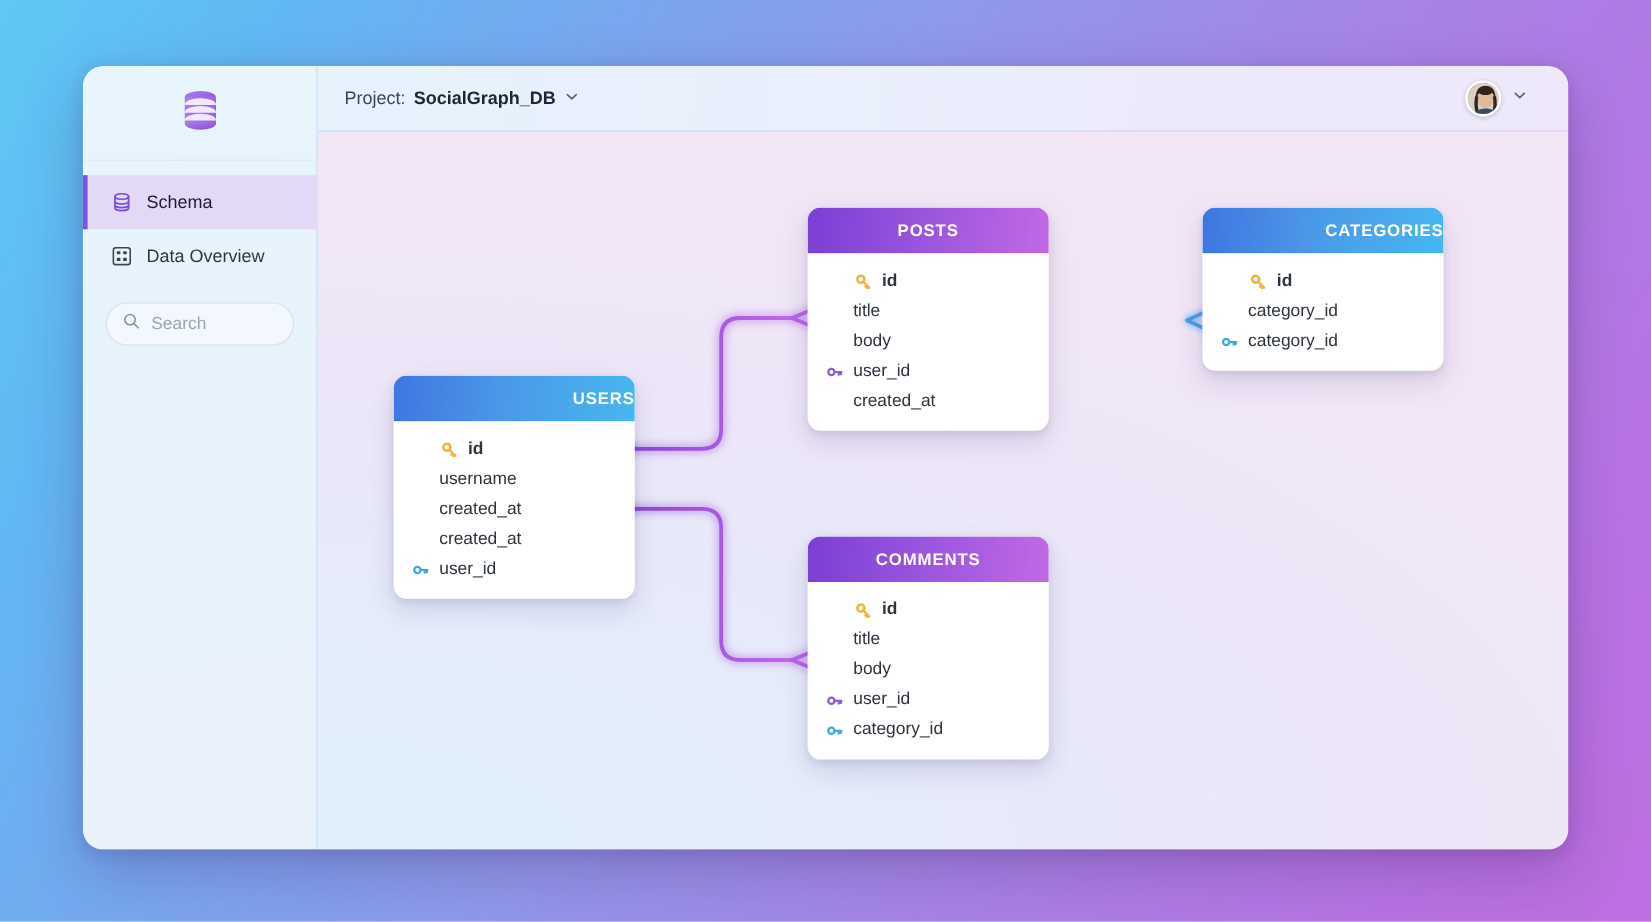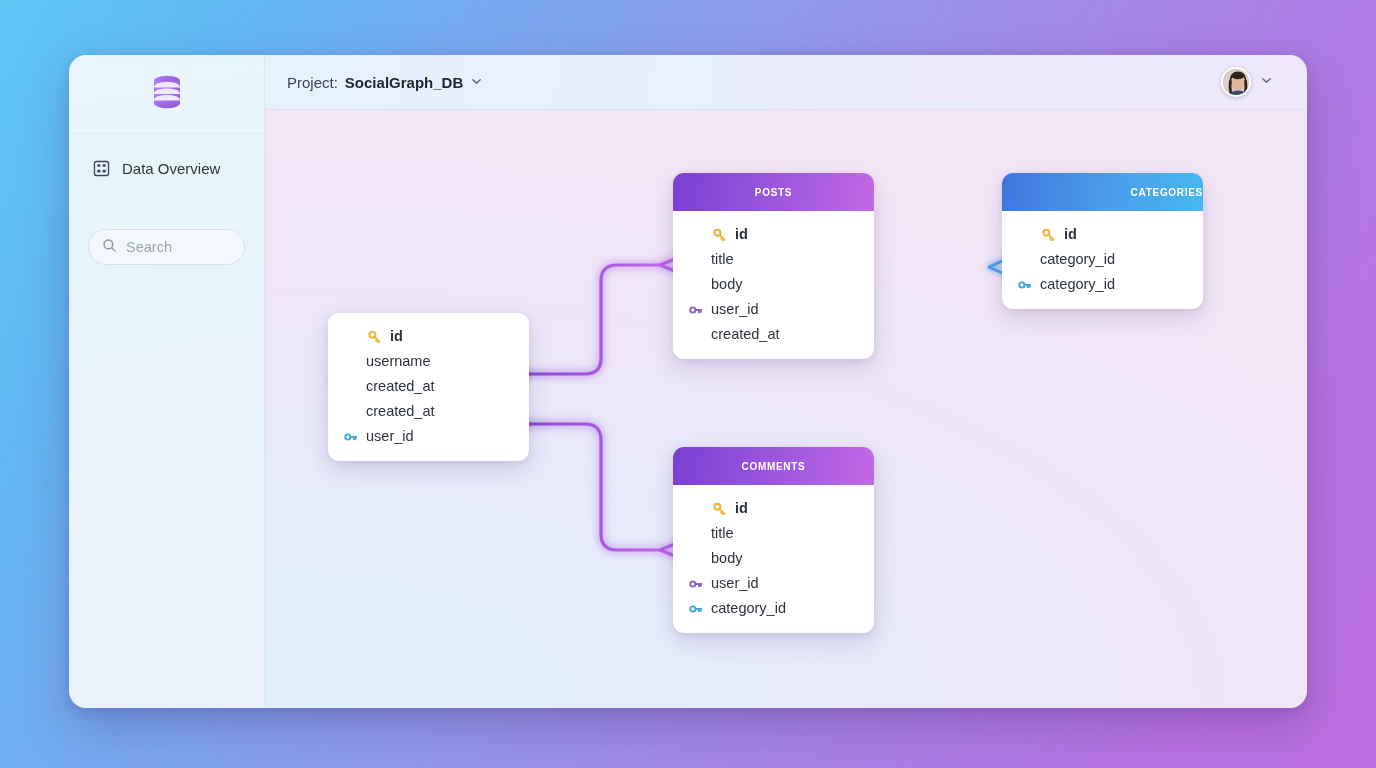--- a/index.html
+++ b/index.html
@@ -88,21 +88,20 @@
   .search-wrap { padding: 16px 19px 0 19px; }
   .search-box {
     height: 36px;
     border: 1px solid #d6dfe9;
     border-radius: 19px;
     background: #f2f8fd;
     display: flex;
     align-items: center;
     gap: 9px;
     padding: 0 13px;
-    margin-top: 22px;
   }
   .search-input {
     border: none;
     outline: none;
     background: transparent;
     font-family: "Liberation Sans", sans-serif;
     font-size: 14.5px;
     color: #3a4450;
     width: 100%;
   }
@@ -166,21 +165,21 @@
     border-radius: 11px;
     box-shadow: 0 9px 22px rgba(72, 56, 120, 0.16), 0 2px 6px rgba(72,56,120,0.10);
     overflow: hidden;
   }
   .tbl-head {
     height: 38px;
     display: flex;
     align-items: center;
     justify-content: center;
     color: #fff;
-    font-size: 10px;
+    font-size: 14px;
     font-weight: bold;
     letter-spacing: 0.7px;
   }
   .head-blue   { background: linear-gradient(95deg, #3f76e0 0%, #4b9ae9 48%, #46b7ef 100%); justify-content: flex-end; }
   .head-purple { background: linear-gradient(95deg, #7b3fd4 0%, #9a55de 48%, #c169e4 100%); }
 
   .tbl-body { padding: 11px 0 12px 0; }
   .col {
     height: 25px;
     display: flex;
@@ -219,20 +218,31 @@
           <ellipse cx="18" cy="21.5" rx="13" ry="5.2" fill="#ffffff" opacity="0.85"></ellipse>
           <path d="M5 22 v5.5 a13 5.2 0 0 0 26 0 v-5.5" fill="url(#lgLogo)"></path>
           <ellipse cx="18" cy="28" rx="13" ry="5.2" fill="#ffffff" opacity="0.85"></ellipse>
           <path d="M5 28.5 v2.5 a13 5.2 0 0 0 26 0 v-2.5" fill="url(#lgLogo)"></path>
         </svg>
       </span>
     </div>
 
     <nav class="nav-list">
 
+      <div class="nav-item active">
+        <span class="nav-icon">
+          <svg width="19" height="19" viewBox="0 0 20 20" fill="none" stroke="#7b4fd0" stroke-width="1.5">
+            <ellipse cx="10" cy="5" rx="6" ry="2.4"></ellipse>
+            <path d="M4 5v10a6 2.4 0 0 0 12 0V5"></path>
+            <path d="M4 9.2a6 2.4 0 0 0 12 0"></path>
+            <path d="M4 12.4a6 2.4 0 0 0 12 0"></path>
+          </svg>
+        </span>
+        <span class="nav-label">Schema</span>
+      </div>
 
 
       <div class="nav-item">
         <span class="nav-icon">
           <svg width="19" height="19" viewBox="0 0 20 20" fill="none" stroke="#3c4653" stroke-width="1.4">
             <rect x="2.6" y="2.6" width="14.8" height="14.8" rx="2.2"></rect>
             <rect x="5.6" y="5.6" width="3.2" height="2.6" rx="0.6" fill="#3c4653" stroke="none"></rect>
             <rect x="11.2" y="5.6" width="3.2" height="2.6" rx="0.6" fill="#3c4653" stroke="none"></rect>
             <rect x="5.6" y="11.4" width="3.2" height="2.9" rx="0.6" fill="#3c4653" stroke="none"></rect>
             <rect x="11.2" y="11.4" width="3.2" height="2.9" rx="0.6" fill="#3c4653" stroke="none"></rect>
@@ -336,20 +346,23 @@
           <path d="M395 440 L417 431 M395 440 L417 449" fill="none" stroke="#b762e6" stroke-width="3" stroke-linecap="round"></path>
         </g>
 
         <g filter="url(#glowB)">
           <path d="M610 157 L724 157" fill="none" stroke="url(#edgeB)" stroke-width="2.8" stroke-linecap="round"></path>
           <path d="M724 157 L746 147 M724 157 L746 167" fill="none" stroke="#4a9ce9" stroke-width="2.8" stroke-linecap="round"></path>
         </g>
       </svg>
 
       <div class="tbl" style="left:63px; top:203px; width:201px;">
+        <div class="tbl-head head-blue">
+          <span>USERS</span>
+        </div>
         <div class="tbl-body">
           <div class="col pk">
             <span class="key-slot">
               <svg width="14" height="14" viewBox="0 0 16 16">
                   <circle cx="5" cy="5.4" r="3.4" fill="none" stroke="#f2b33d" stroke-width="2.4"></circle>
                   <path d="M7.4 7.8 L13 13.4 M10.6 11 L9.2 12.4 M12.2 12.6 L11 13.8" stroke="#f2b33d" stroke-width="2.2" fill="none" stroke-linecap="round"></path>
                 </svg>
             </span>
             <span class="col-name">id</span>
           </div>

